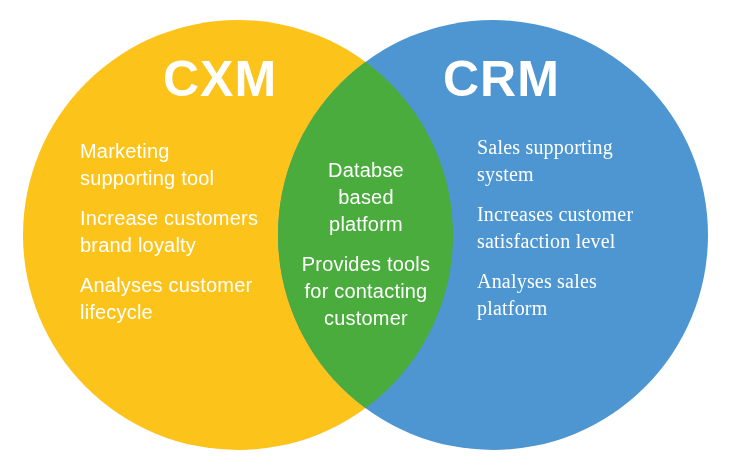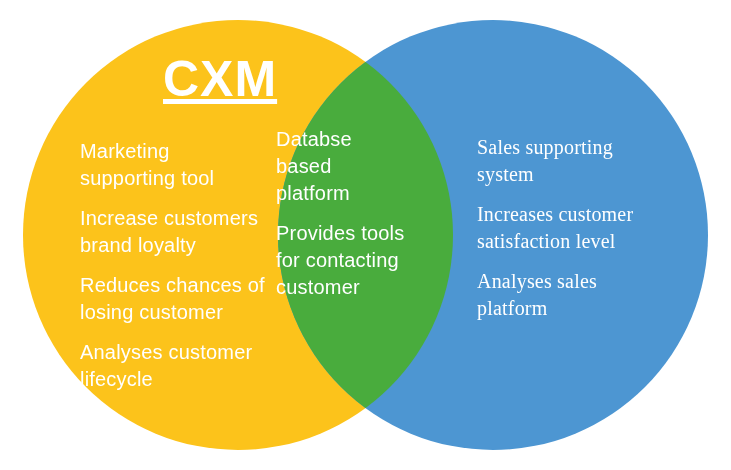--- a/index.html
+++ b/index.html
@@ -25,64 +25,62 @@
   .overlay {
     position: absolute;
     color: #ffffff;
   }
   .circle-title {
     font-size: 50px;
     font-weight: 700;
     line-height: 1;
     letter-spacing: 1px;
     white-space: nowrap;
-    text-decoration: underline;
   }
   .title-cxm { left: 163px; top: 54px; }
   .title-crm { left: 443px; top: 54px; }
   .item-list {
     font-size: 20px;
     font-weight: 400;
     line-height: 27px;
     letter-spacing: 0.2px;
   }
   .item-list p {
     margin: 0 0 13px 0;
     white-space: pre-line;
   }
   .list-left  { left: 80px;  top: 122px; width: 215px; text-align: left; margin-top: 16px; }
   .list-right { left: 477px; top: 134px; width: 215px; text-align: left; font-family: Liberation Serif, serif; }
-  .list-overlap { left: 276px; top: 126px; width: 180px; text-align: left; }
+  .list-overlap { left: 276px; top: 157px; width: 180px; text-align: center; }
 </style>
 </head>
 <body>
 
 <div class="stage">
 
   <svg class="venn-svg" viewBox="0 0 731 470" aria-hidden="true">
     <defs>
       <clipPath id="clip-left-circle">
         <circle cx="238" cy="235" r="215"></circle>
       </clipPath>
     </defs>
     <circle cx="238" cy="235" r="215" fill="#FCC31B"></circle>
     <circle cx="493" cy="235" r="215" fill="#4D96D2"></circle>
     <circle cx="493" cy="235" r="215" clip-path="url(#clip-left-circle)" fill="#49AC3D"></circle>
   </svg>
 
   <div class="overlay circle-title title-cxm">CXM</div>
 
+  <div class="overlay circle-title title-crm">CRM</div>
 
   <div class="overlay item-list list-left">
     <p>Marketing
 supporting tool</p>
     <p>Increase customers
 brand loyalty</p>
-    <p>Reduces chances of
-losing customer</p>
     <p>Analyses customer
 lifecycle</p>
   </div>
 
   <div class="overlay item-list list-overlap">
     <p>Databse
 based
 platform</p>
     <p>Provides tools
 for contacting

